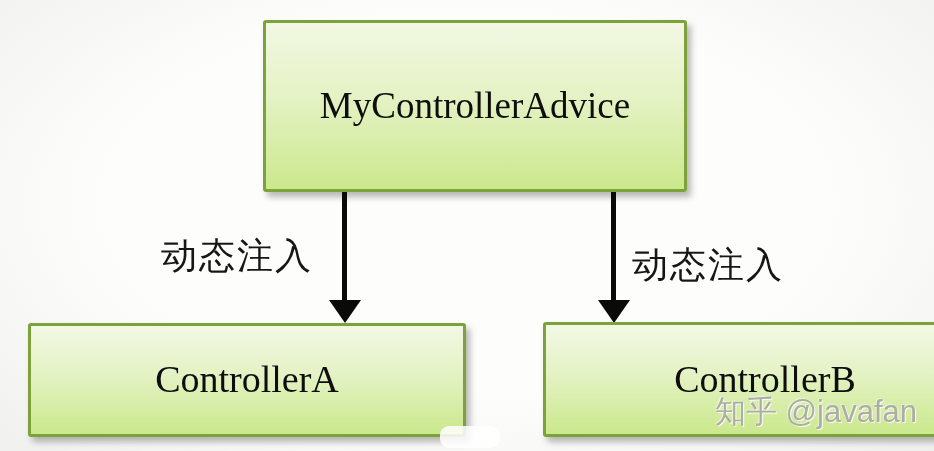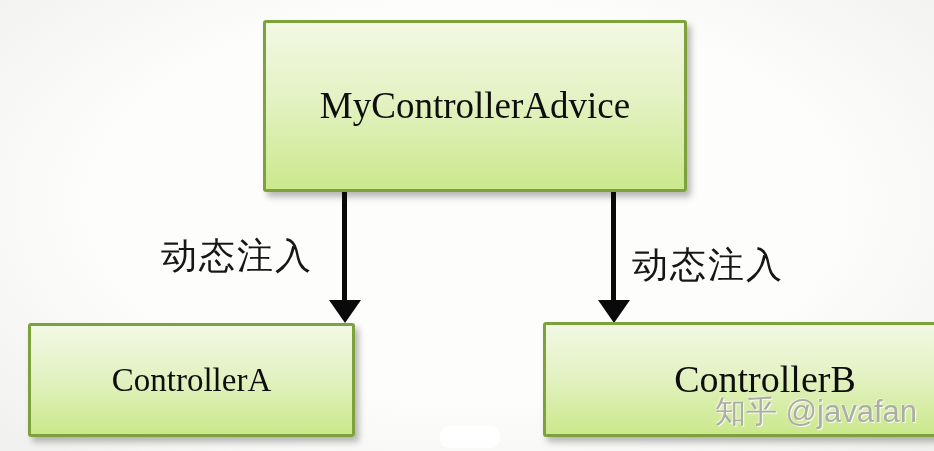--- a/index.html
+++ b/index.html
@@ -10,21 +10,21 @@
   }
   .gbox {
     position:absolute; box-sizing:border-box;
     border:3px solid #7da23c; border-radius:3px;
     background:linear-gradient(180deg,#f2f8e4 0%,#e4f2c4 45%,#cbe88c 100%);
     box-shadow:4px 5px 6px rgba(100,100,100,0.45);
     display:flex; align-items:center; justify-content:center;
     color:#0e0e0e; text-align:center;
   }
   .advice { left:263px; top:20px; width:424px; height:172px; flex-direction:column; font-size:37px; }
-  .ctrl-a { left:28px;  top:323px; width:327px; height:114px; font-size:33px; }
+  .ctrl-a { left:28px;  top:323px; width:438px; height:114px; font-size:38px; }
   .ctrl-b { left:543px; top:322px; width:444px; height:115px; font-size:38px; }
   .box-line { line-height:1.05; }
   .shaft { position:absolute; width:5px; background:#0a0a0a; }
   .shaft-left  { left:342px; top:192px; height:108px; }
   .shaft-right { left:611px; top:192px; height:108px; }
   .head {
     position:absolute; width:0; height:0;
     border-left:16px solid transparent; border-right:16px solid transparent;
     border-top:23px solid #0a0a0a;
   }

